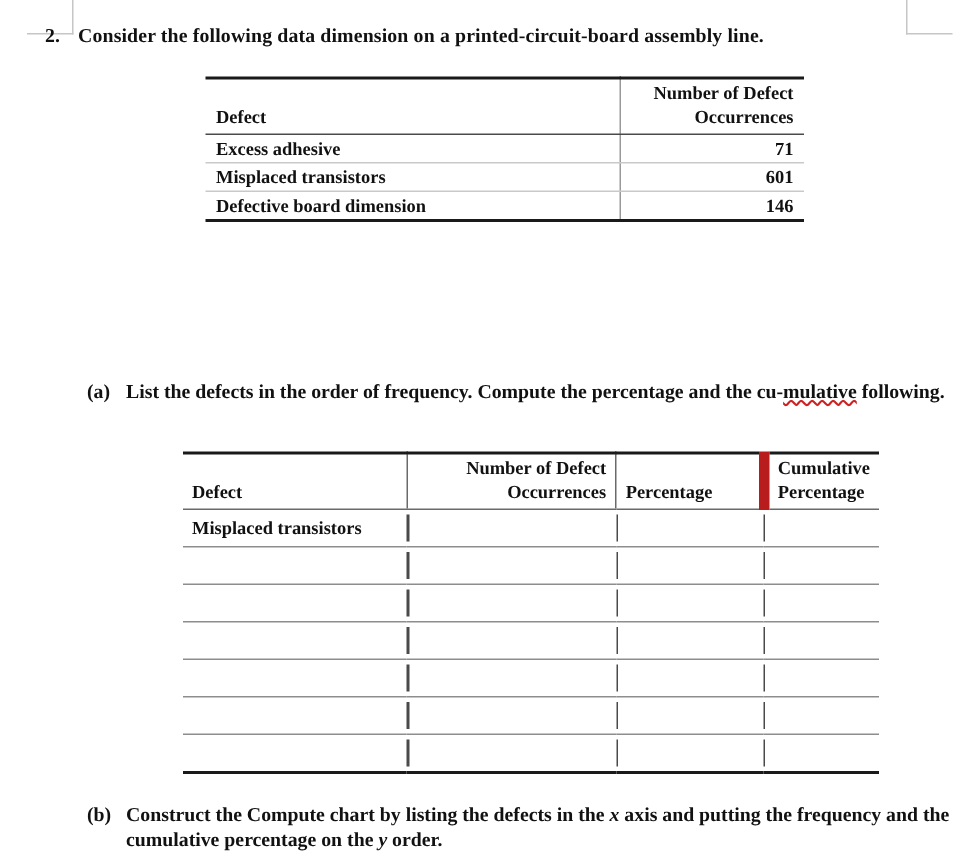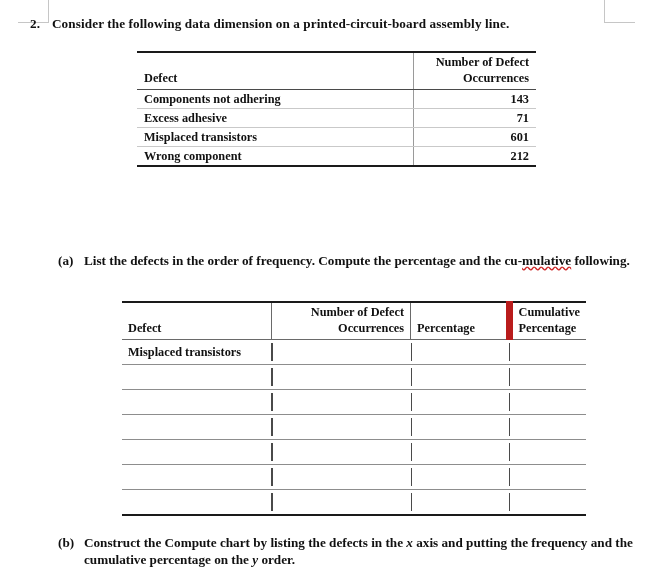--- a/index.html
+++ b/index.html
@@ -176,34 +176,30 @@
       <tr>
         <th class="th-defect">Defect</th>
         <th class="th-occ">
           <div>Number of Defect</div>
           <div>Occurrences</div>
         </th>
       </tr>
     </thead>
     <tbody>
       <tr>
-        <td class="td-defect">Components  not adhering</td>
-        <td class="td-occ">143</td>
-      </tr>
-      <tr>
         <td class="td-defect">Excess adhesive</td>
         <td class="td-occ">71</td>
       </tr>
       <tr>
         <td class="td-defect">Misplaced transistors</td>
         <td class="td-occ">601</td>
       </tr>
       <tr>
-        <td class="td-defect">Wrong component</td>
-        <td class="td-occ">212</td>
+        <td class="td-defect">Defective  board dimension</td>
+        <td class="td-occ">146</td>
       </tr>
     </tbody>
   </table>
 </div>
 
 <div class="part-a">
   <span class="part-label">(a)</span>
   <span class="part-body"><span>List the defects in the order of frequency. Compute the percentage and the cu-</span><span class="misspell">mulative</span><span> following.</span></span>
 </div>
 

